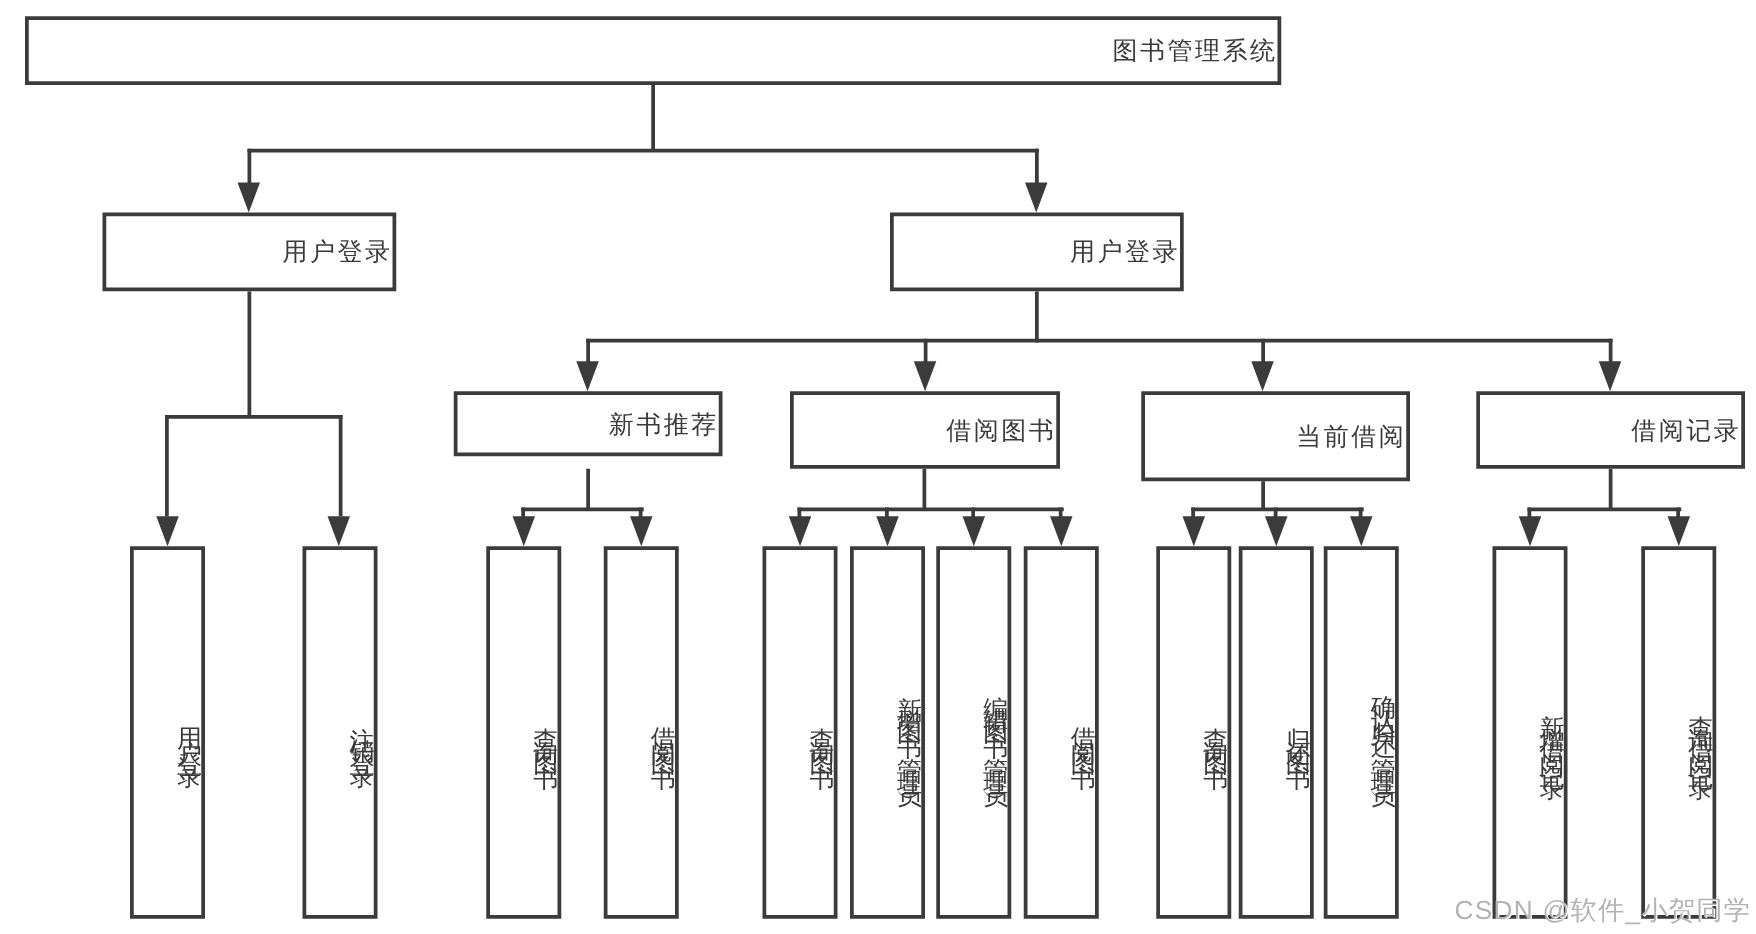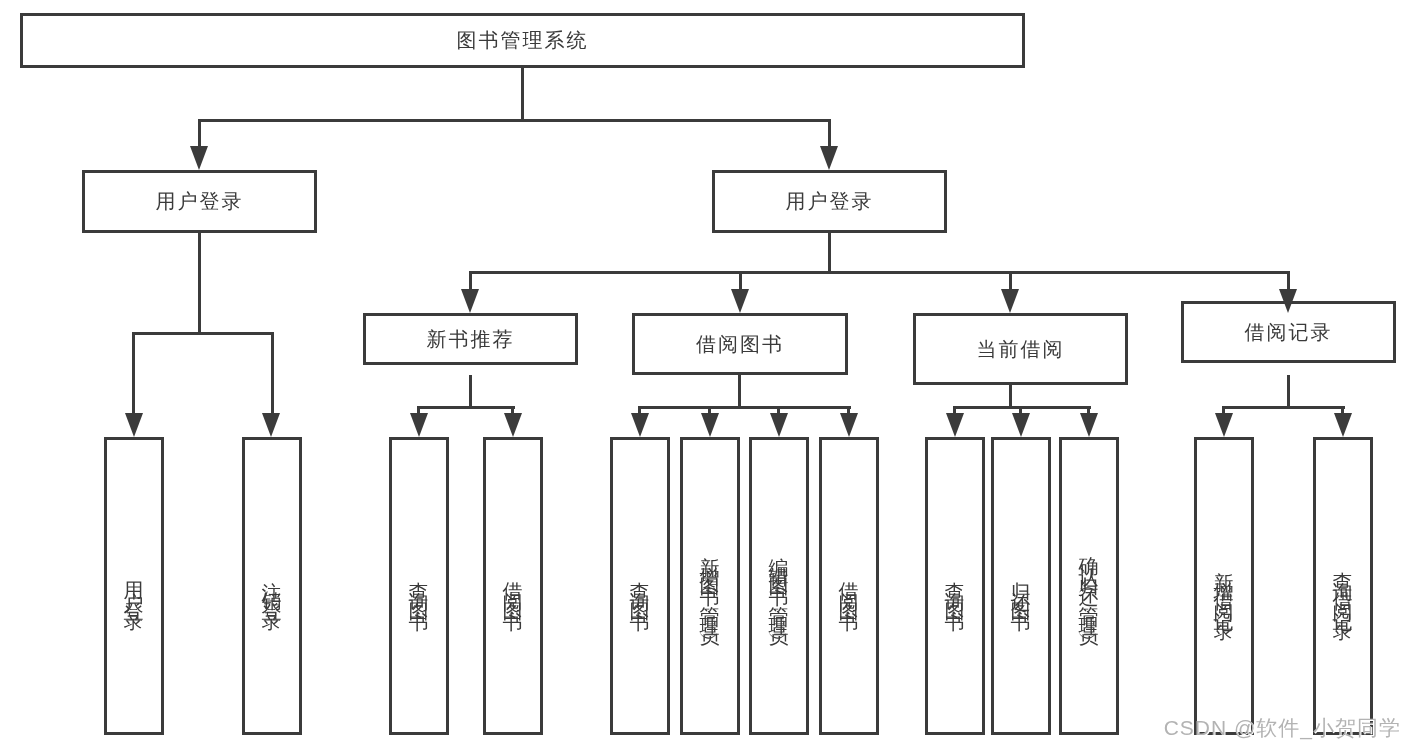--- a/index.html
+++ b/index.html
@@ -16,21 +16,21 @@
     overflow:hidden;
     font-family:"Liberation Sans","DejaVu Sans",sans-serif;
   }
   .node{
     position:absolute;
     box-sizing:border-box;
     background:#fff;
     border:3px solid var(--line);
     display:flex;
     align-items:center;
-    justify-content:center;
+    justify-content:flex-end;
     z-index:2;
   }
   .node span{
     color:var(--text);
     font-size:20px;
     letter-spacing:2px;
     white-space:nowrap;
   }
   .node.v span{
     writing-mode:vertical-rl;
@@ -136,21 +136,21 @@
 
   <div class="node" style="left:363px;top:313px;width:215px;height:52px">
     <span>新书推荐</span>
   </div>
   <div class="node" style="left:632px;top:313px;width:216px;height:62px">
     <span>借阅图书</span>
   </div>
   <div class="node" style="left:913px;top:313px;width:215px;height:72px">
     <span>当前借阅</span>
   </div>
-  <div class="node" style="left:1181px;top:301px;width:215px;height:62px">
+  <div class="node" style="left:1181px;top:313px;width:215px;height:62px">
     <span>借阅记录</span>
   </div>
 
   <div class="node v" style="left:104px;top:437px;width:60px;height:298px">
     <span>用户登录</span>
   </div>
   <div class="node v" style="left:242px;top:437px;width:60px;height:298px">
     <span>注销登录</span>
   </div>
 

